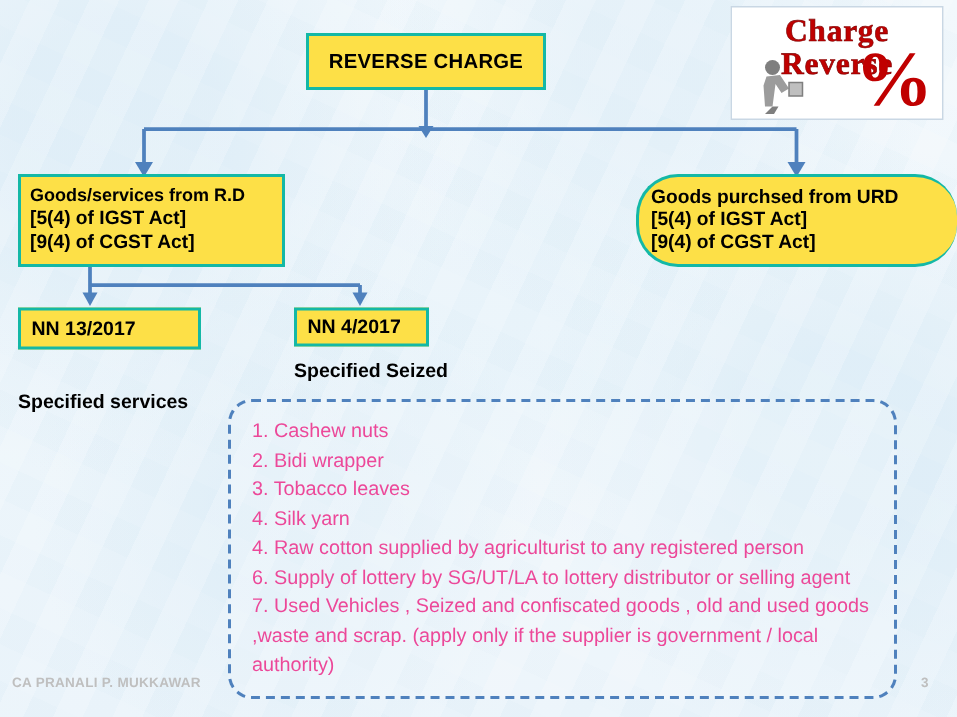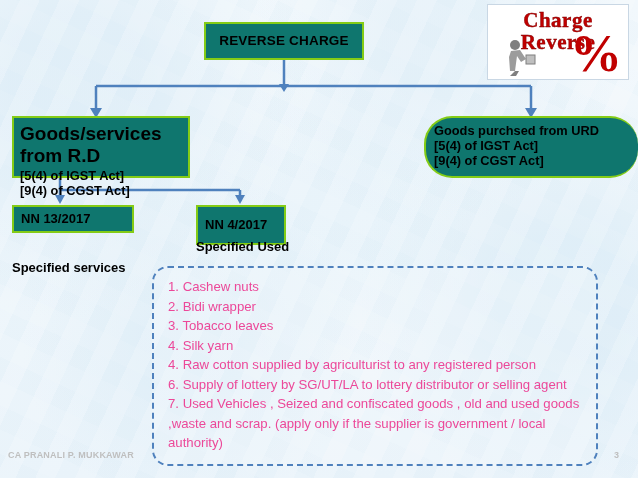--- a/index.html
+++ b/index.html
@@ -22,56 +22,56 @@
   .bg:after{
     content:"";position:absolute;inset:0;
     background-image:
       repeating-linear-gradient(115deg, rgba(255,255,255,0.0) 0 18px, rgba(255,255,255,0.35) 18px 36px),
       repeating-linear-gradient(25deg, rgba(208,230,244,0.18) 0 22px, rgba(255,255,255,0) 22px 44px);
     opacity:.55;
   }
 
   .box{
     position:absolute;
-    border:2px solid #84cc16;
-    background:#0f766e;
+    border:2px solid #14b8a6;
+    background:#fde047;
     box-sizing:border-box;
   }
   .box .t{
     font-weight:bold;
     color:#000;
     line-height:1.18;
   }
 
   
   #reverse-charge-box{
     left:204px;top:22px;width:160px;height:38px;
     display:flex;align-items:center;justify-content:center;
   }
   #reverse-charge-box .t{font-size:13.5px;letter-spacing:.2px;}
 
   
   #rd-box{
     left:12px;top:116px;width:178px;height:62px;
     padding:5px 6px 0 6px;
   }
-  #rd-box .t{font-size:19px;}
+  #rd-box .t{font-size:12px;}
   #rd-box .sub{font-size:12.8px;font-weight:bold;color:#000;line-height:1.2;}
 
   
   #urd-box{
     left:424px;top:116px;width:214px;height:62px;
     padding:5px 6px 0 8px;border-right:none;border-radius:28px;
   }
   #urd-box .t{font-size:12.8px;}
   #urd-box .sub{font-size:12.8px;font-weight:bold;color:#000;line-height:1.2;}
 
   
   #nn13-box{left:12px;top:205px;width:122px;height:28px;display:flex;align-items:center;padding-left:7px;}
-  #nn4-box{left:196px;top:205px;width:90px;height:40px;display:flex;align-items:center;padding-left:7px;}
+  #nn4-box{left:196px;top:205px;width:90px;height:26px;display:flex;align-items:center;padding-left:7px;}
   #nn13-box .t,#nn4-box .t{font-size:13px;}
 
   .caption{position:absolute;font-size:13px;font-weight:bold;color:#000;}
   #specified-services-label{left:12px;top:239px;margin-top:21px;}
   #specified-goods-label{left:196px;top:239px;}
 
   
   #list-panel{
     position:absolute;left:152px;top:266px;width:446px;height:200px;
     border:2px dashed #4f81bd;border-radius:16px;
@@ -162,21 +162,21 @@
 </div>
 
 <div class="box" id="nn13-box">
   <span class="t">NN 13/2017</span>
 </div>
 <div class="box" id="nn4-box">
   <span class="t">NN 4/2017</span>
 </div>
 
 <div class="caption" id="specified-services-label">Specified services</div>
-<div class="caption" id="specified-goods-label">Specified Used</div>
+<div class="caption" id="specified-goods-label">Specified Seized</div>
 
 <div id="list-panel">
   <ol>
     <li>1. Cashew nuts</li>
     <li>2. Bidi wrapper</li>
     <li>3. Tobacco leaves</li>
     <li>4. Silk yarn</li>
     <li>4. Raw cotton supplied by agriculturist to any registered person</li>
     <li>6. Supply of lottery by SG/UT/LA to lottery distributor or selling agent</li>
     <li>7. Used Vehicles , Seized and confiscated goods , old and used goods  ,waste and scrap. (apply only if the supplier is government / local authority)</li>

